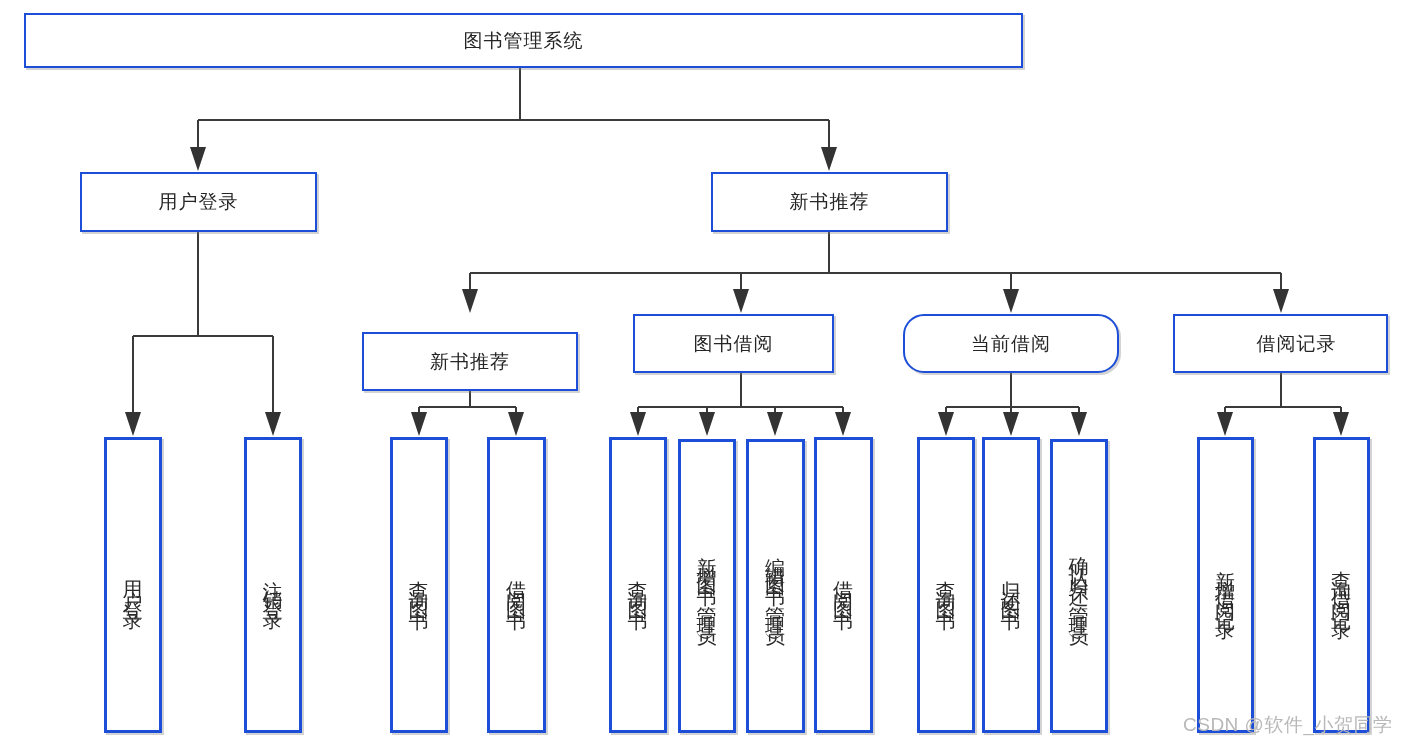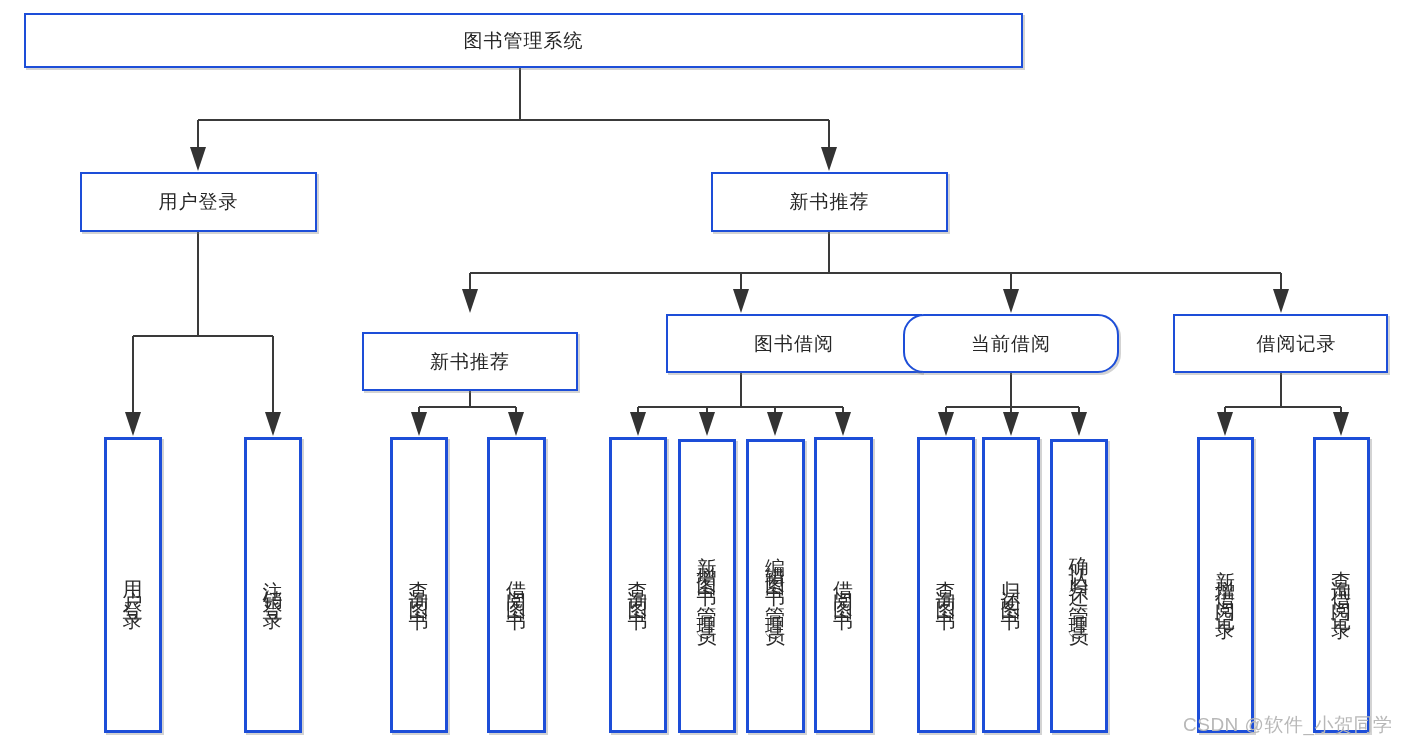--- a/index.html
+++ b/index.html
@@ -30,21 +30,21 @@
     font-size: 20px; letter-spacing: 10px; color: #2a2a2a;
     line-height: 1; display: block;
   }
   
   .pos-root  { left: 24px;   top: 13px;  width: 999px; height: 55px; }
   
   .pos-l2-0  { left: 80px;   top: 172px; width: 237px; height: 60px; }
   .pos-l2-1  { left: 711px;  top: 172px; width: 237px; height: 60px; }
   
   .pos-l3-0  { left: 362px;  top: 314px; width: 216px; height: 59px; margin-top: 18px; }
-  .pos-l3-1  { left: 666px;  top: 314px; width: 256px; height: 59px; justify-content: center; }
+  .pos-l3-1  { left: 633px;  top: 314px; width: 201px; height: 59px; justify-content: center; }
   .pos-l3-2  { left: 903px;  top: 314px; width: 216px; height: 59px; border-radius: 21px; }
   .pos-l3-3  { left: 1173px; top: 314px; width: 215px; height: 59px; padding-left: 32px; }
   
   .pos-leaf-0  { left: 104px;  top: 437px; width: 58px; height: 296px; }
   .pos-leaf-1  { left: 244px;  top: 437px; width: 58px; height: 296px; }
   .pos-leaf-2  { left: 390px;  top: 437px; width: 58px; height: 296px; }
   .pos-leaf-3  { left: 487px;  top: 437px; width: 59px; height: 296px; }
   .pos-leaf-4  { left: 609px;  top: 437px; width: 58px; height: 296px; }
   .pos-leaf-5  { left: 678px;  top: 439px; width: 58px; height: 294px; }
   .pos-leaf-6  { left: 746px;  top: 439px; width: 59px; height: 294px; }

